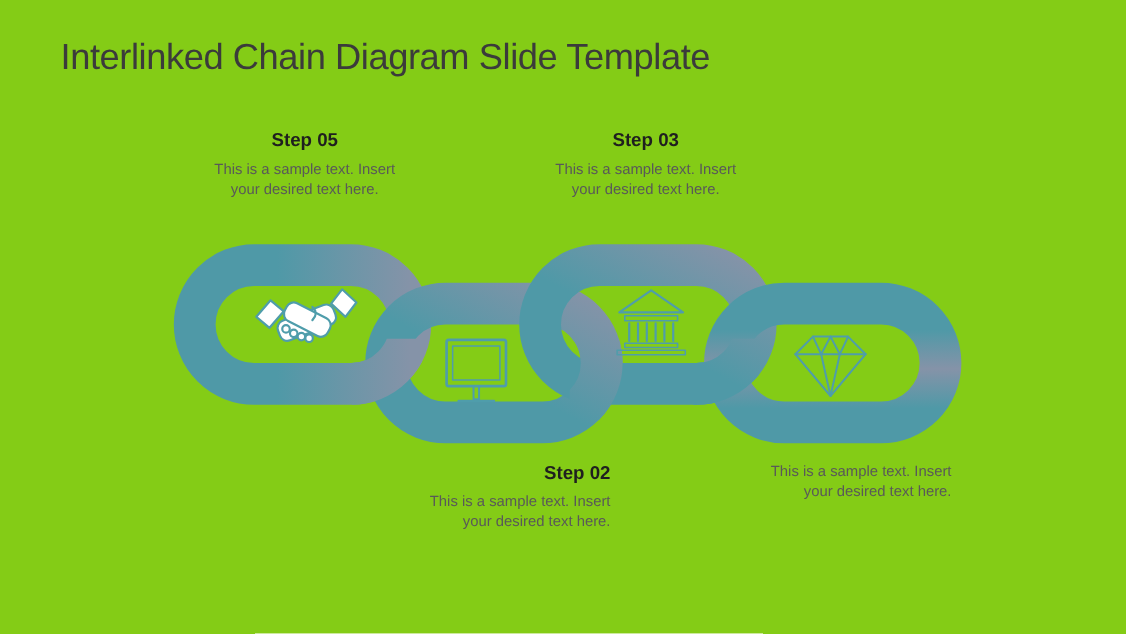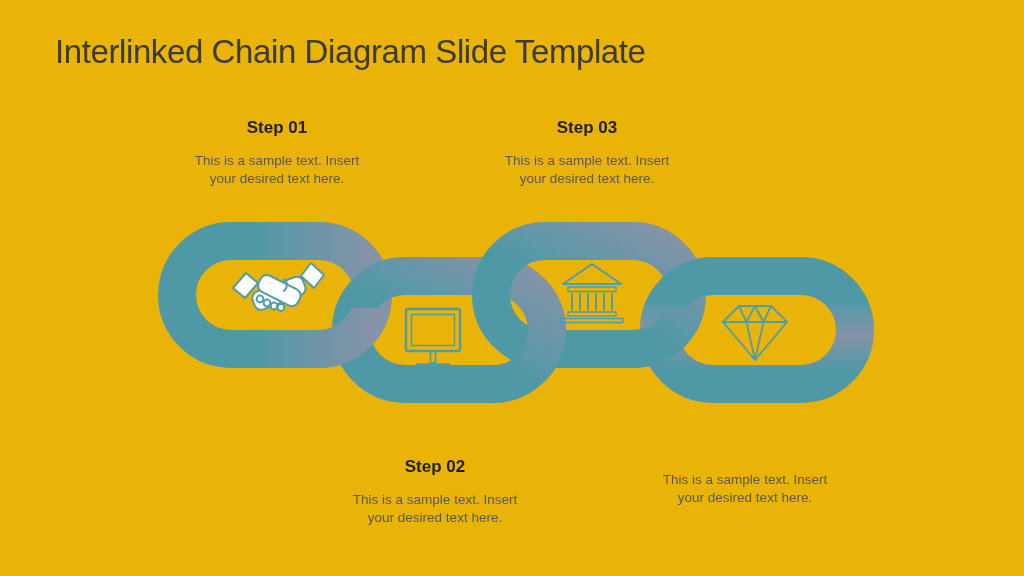--- a/index.html
+++ b/index.html
@@ -1,31 +1,31 @@
 <!DOCTYPE html>
 <html style="--teal: #4F99A7; --slate: #8593A8; --icon-stroke: #4F9DAB; --title-text: #3B3B3B; --heading-text: #1F1F1F; --body-text: #595959;"><head>
 <meta charset="utf-8">
 <style>
   html,body{margin:0;padding:0;background:#fff;}
   .slide{
-    position:relative;width:1024px;height:576px;overflow:hidden;background:#eab308;
+    position:relative;width:1024px;height:576px;overflow:hidden;background:#84cc16;
     font-family:"Liberation Sans",sans-serif;
   }
   .slide-title{
     position:absolute;left:55px;top:33px;margin:0;
     font-size:33px;font-weight:400;letter-spacing:-0.4px;
     color:var(--title-text,#3b3b3b);white-space:nowrap;
   }
   .step{position:absolute;width:240px;text-align:center;}
   .step-top{top:118px;}
-  .step-bottom{top:457px;}
+  .step-bottom{top:420px;text-align:right;}
   .step h3{
     margin:0 0 7px 0;font-size:17px;font-weight:700;color:var(--heading-text,#1f1f1f);
   }
-  .step p{margin:14px;font-size:13.5px;line-height:1.33;color:var(--body-text,#595959);}
+  .step p{margin:0;font-size:13.5px;line-height:1.33;color:var(--body-text,#595959);}
   .step p span{display:block;}
   #step1{left:157px;}
   #step3{left:467px;text-align:center;}
   #step2{left:315px;}
   #step4{left:625px;}
   .chain-svg{position:absolute;left:0;top:0;}
   .stop-teal{stop-color:var(--teal,#4f99a7);}
   .stop-slate{stop-color:var(--slate,#8593a8);}
   .chain-link{fill:none;stroke-width:38;}
   .icon path,.icon rect,.icon line,.icon circle{
@@ -35,21 +35,21 @@
   .icon .filled{fill:#fff;}
 </style>
 </head>
 <body>
 
 <div class="slide">
 
   <h1 class="slide-title">Interlinked Chain Diagram Slide Template</h1>
 
   <div class="step step-top" id="step1">
-    <h3>Step 01</h3>
+    <h3>Step 05</h3>
     <p>
         <span>This is a sample text. Insert</span>
         <span>your desired text here.</span>
       </p>
   </div>
 
   <div class="step step-top" id="step3">
     <h3>Step 03</h3>
     <p>
         <span>This is a sample text. Insert</span>

